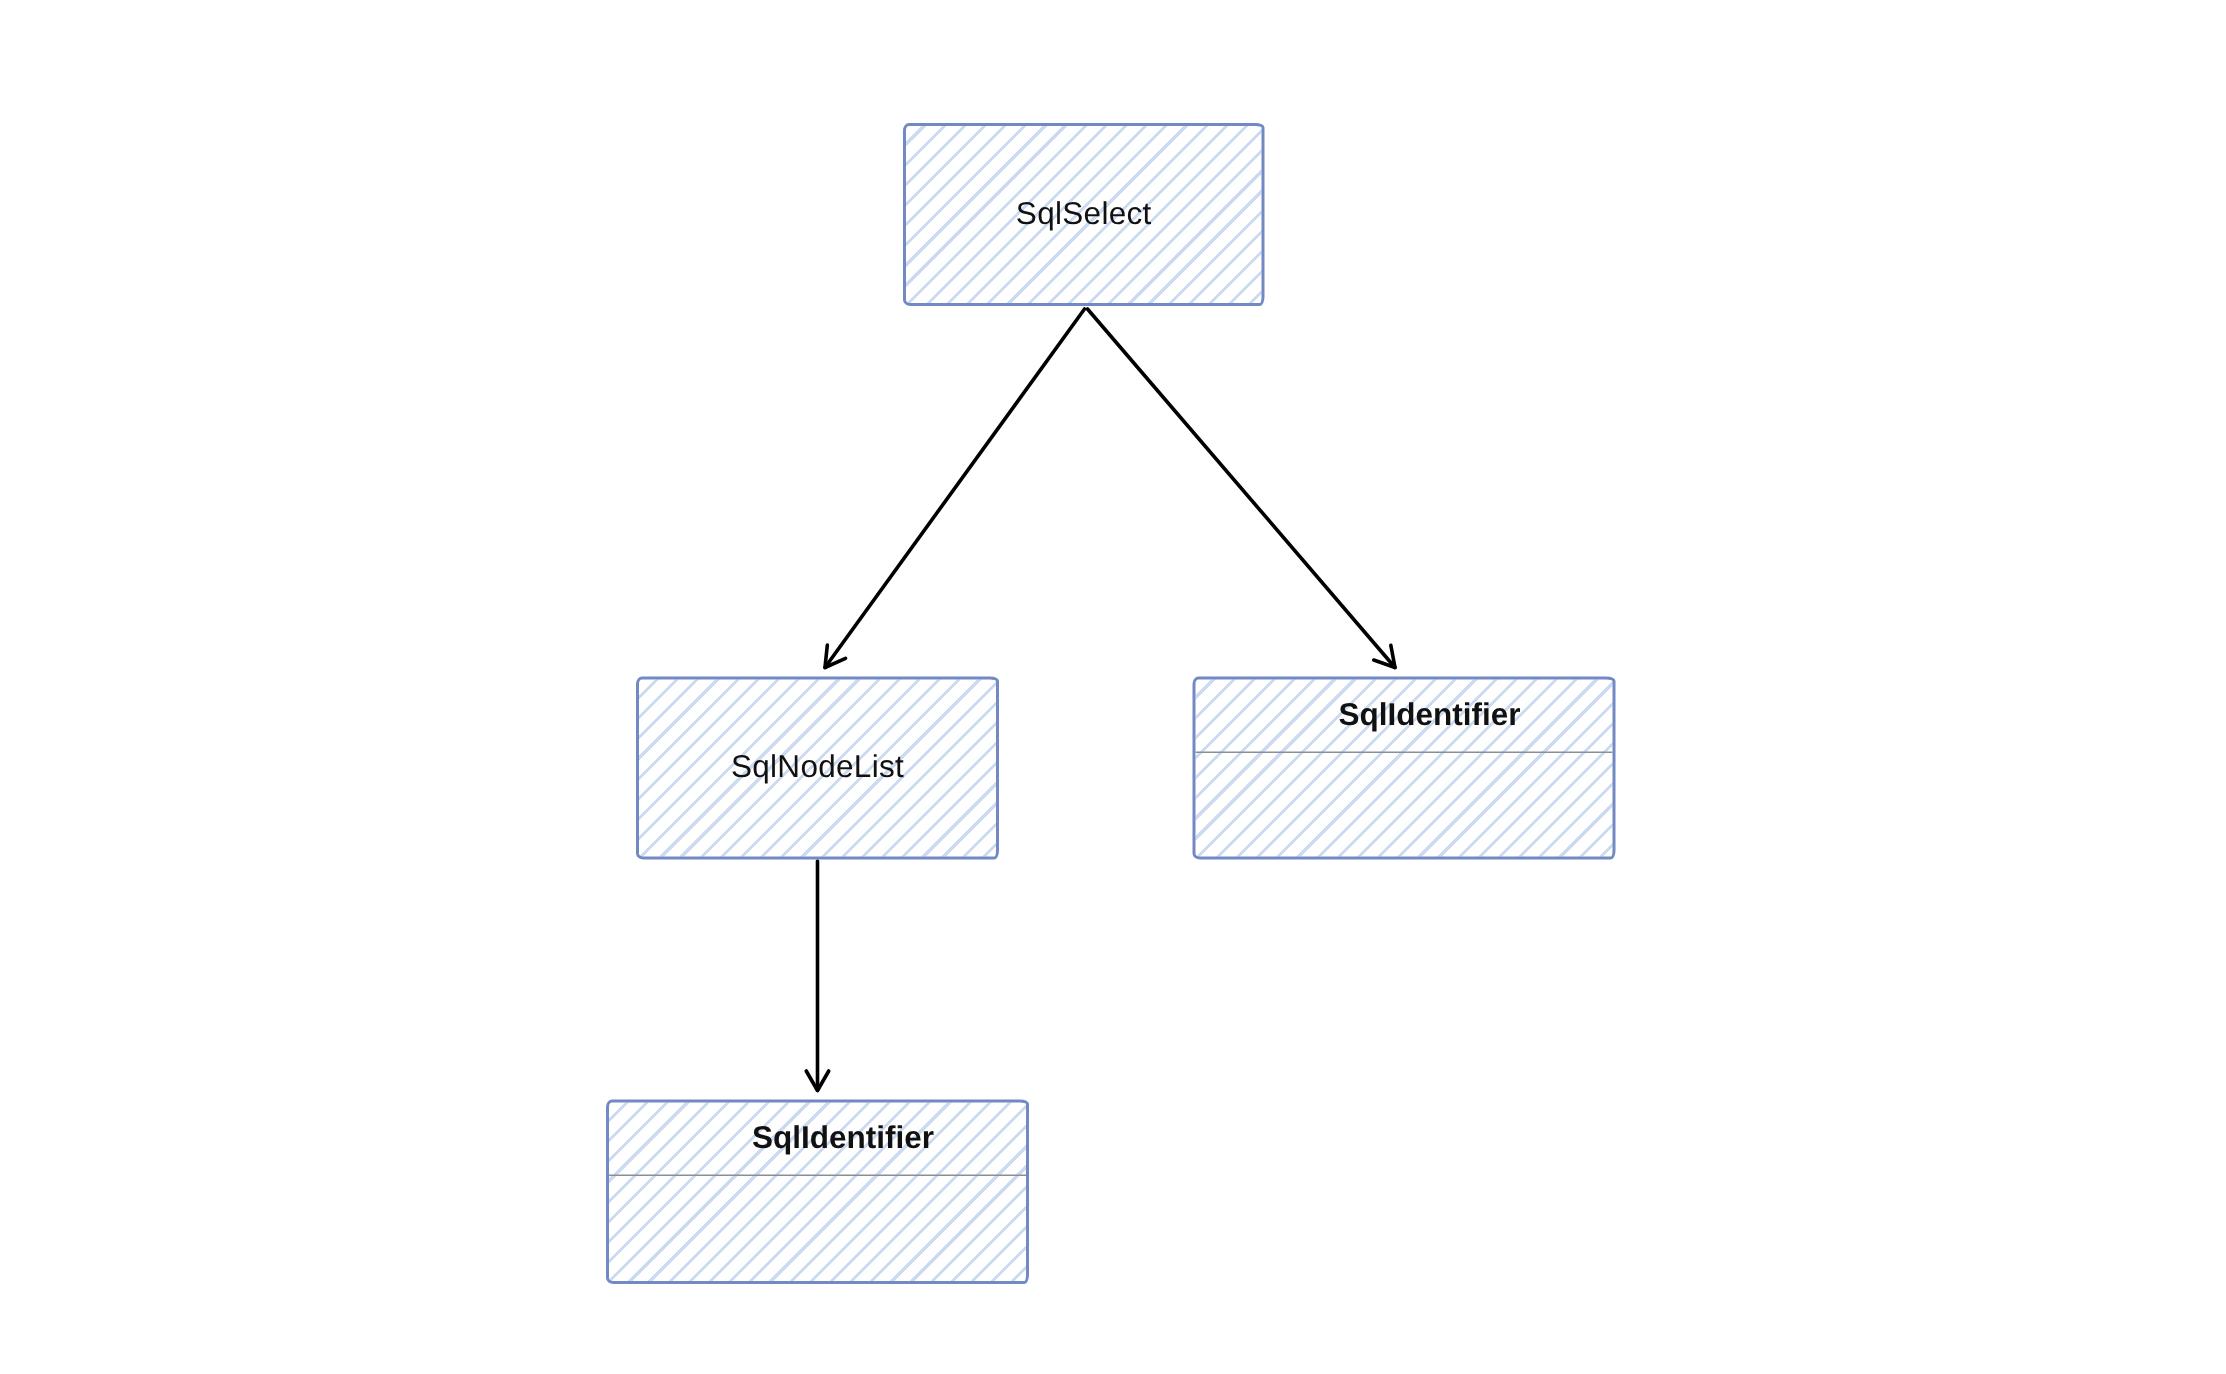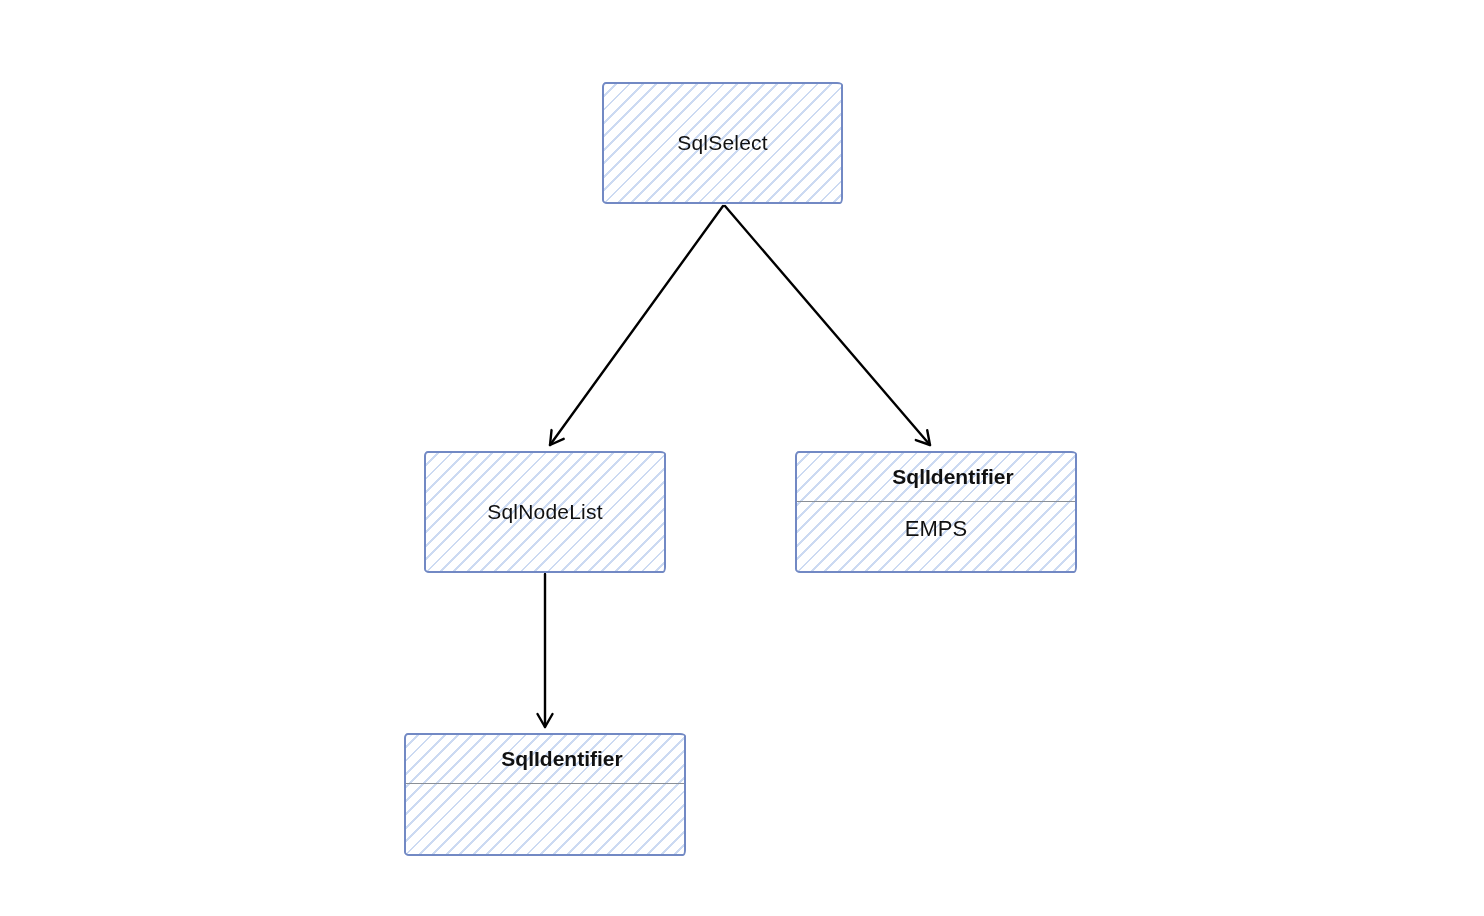--- a/index.html
+++ b/index.html
@@ -104,20 +104,19 @@
   <div class="node" id="node-sqlselect">
     <div class="node-label">SqlSelect</div>
   </div>
 
   <div class="node" id="node-sqlnodelist">
     <div class="node-label">SqlNodeList</div>
   </div>
 
   <div class="node" id="node-emps">
     <div class="node-title">SqlIdentifier</div>
-    <div class="node-value">EMPS</div>
   </div>
 
   <div class="node" id="node-name">
     <div class="node-title">SqlIdentifier</div>
   </div>
 
 </div>
 
 </body></html>

